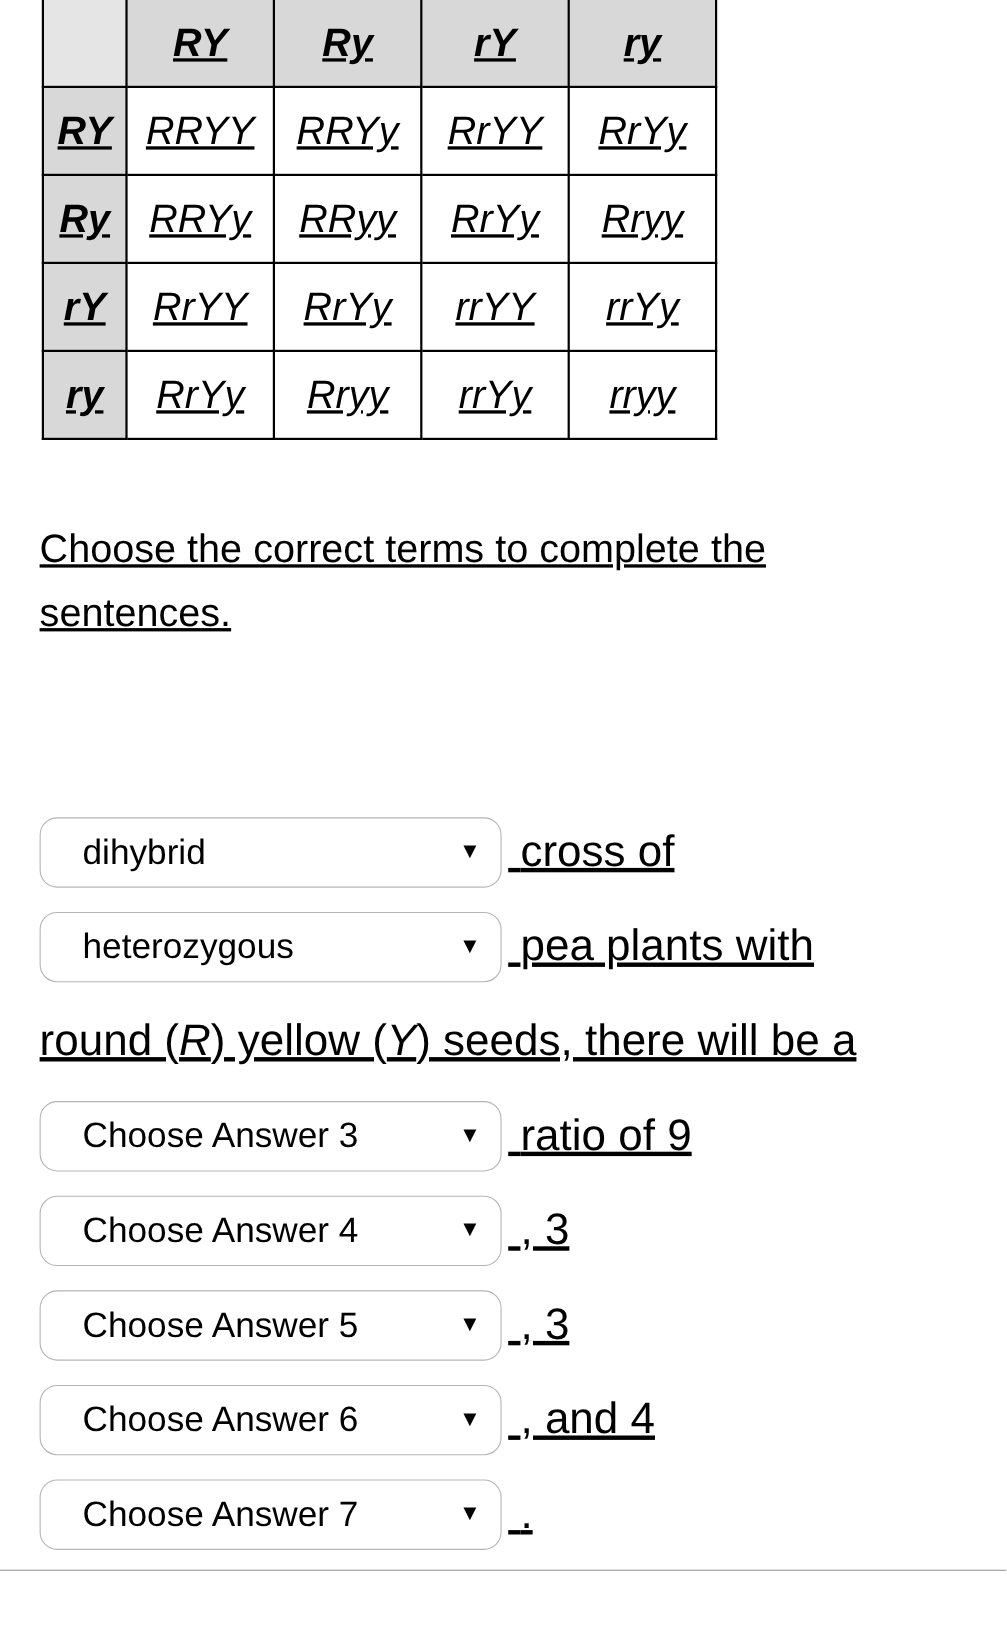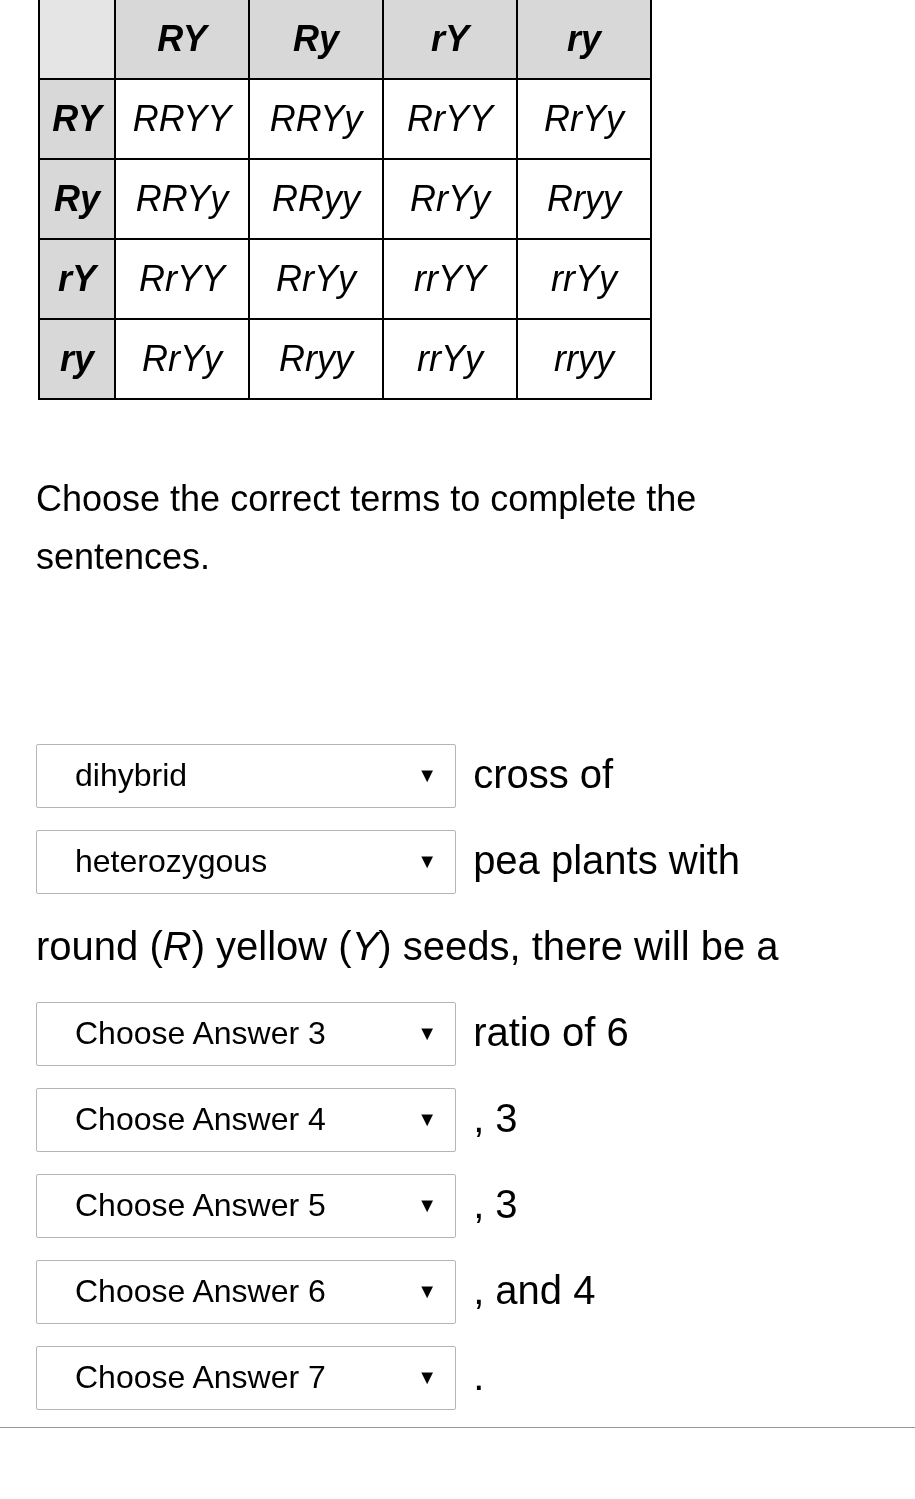--- a/index.html
+++ b/index.html
@@ -8,20 +8,21 @@
     body {
       margin: 0;
       padding: 0;
       font-family: Arial, Helvetica, sans-serif;
       background: #ffffff;
       color: #000000;
     }
     .container {
       width: 915px;
       padding: 0 36px;
+      text-decoration: underline;
     }
     .punnett-table {
       border-collapse: collapse;
       margin-bottom: 70px;
       margin-left: 2px;
     }
     .punnett-table td, .punnett-table th {
       border: 2px solid #000000;
       text-align: center;
       font-style: italic;
@@ -59,21 +60,21 @@
     }
     .sentence-area {
       font-size: 40px;
       line-height: 2.15;
     }
     .dropdown {
       display: inline-flex;
       align-items: center;
       justify-content: space-between;
       border: 1px solid #b5b5b5;
-      border-radius: 2px;
+      border-radius: 16px;
       padding: 10px 18px 10px 38px;
       font-size: 32px;
       background: #ffffff;
       min-width: 420px;
       height: 64px;
       vertical-align: middle;
       margin-right: 6px;
       margin-bottom: 4px;
       position: relative;
       cursor: pointer;
@@ -150,21 +151,21 @@
       <span class="caret">▼</span>
     </span>
     <span> pea plants with</span><br>
     <span class="text-with-italic">
       <span>round (</span><i>R</i><span>) yellow (</span><i>Y</i><span>) seeds, there will be a</span>
     </span><br>
     <span class="dropdown">
       <span>Choose Answer 3</span>
       <span class="caret">▼</span>
     </span>
-    <span> ratio of 6</span><br>
+    <span> ratio of 9</span><br>
     <span class="dropdown">
       <span>Choose Answer 4</span>
       <span class="caret">▼</span>
     </span>
     <span>, 3</span><br>
     <span class="dropdown">
       <span>Choose Answer 5</span>
       <span class="caret">▼</span>
     </span>
     <span>, 3</span><br>

